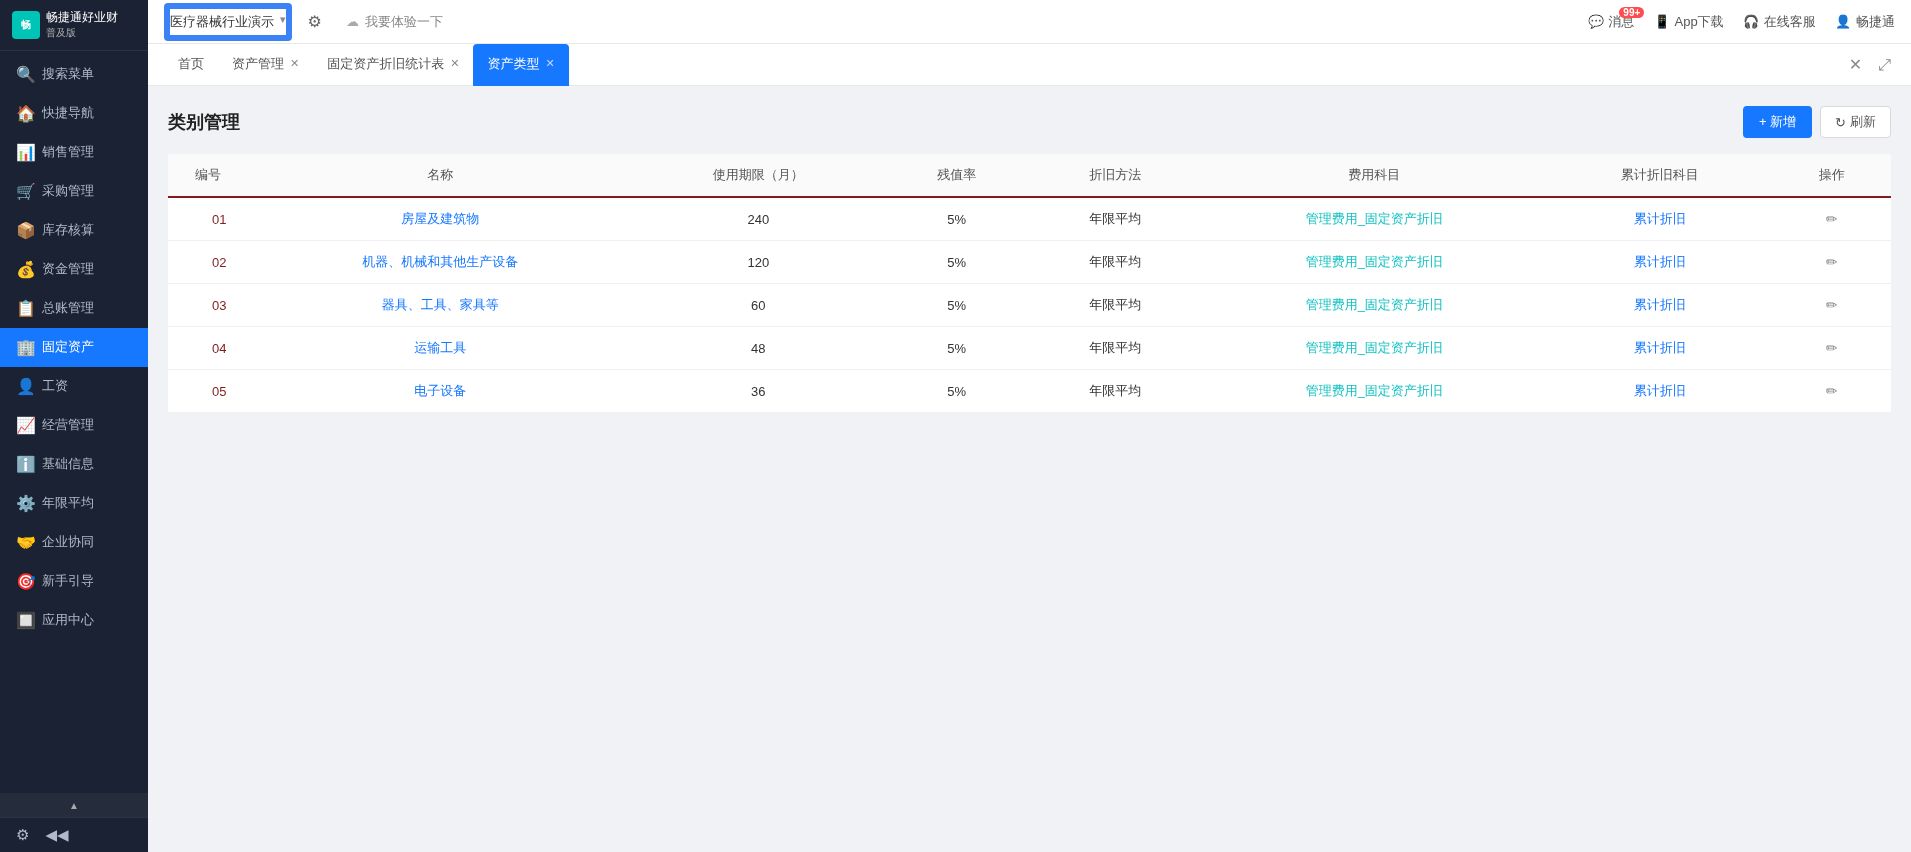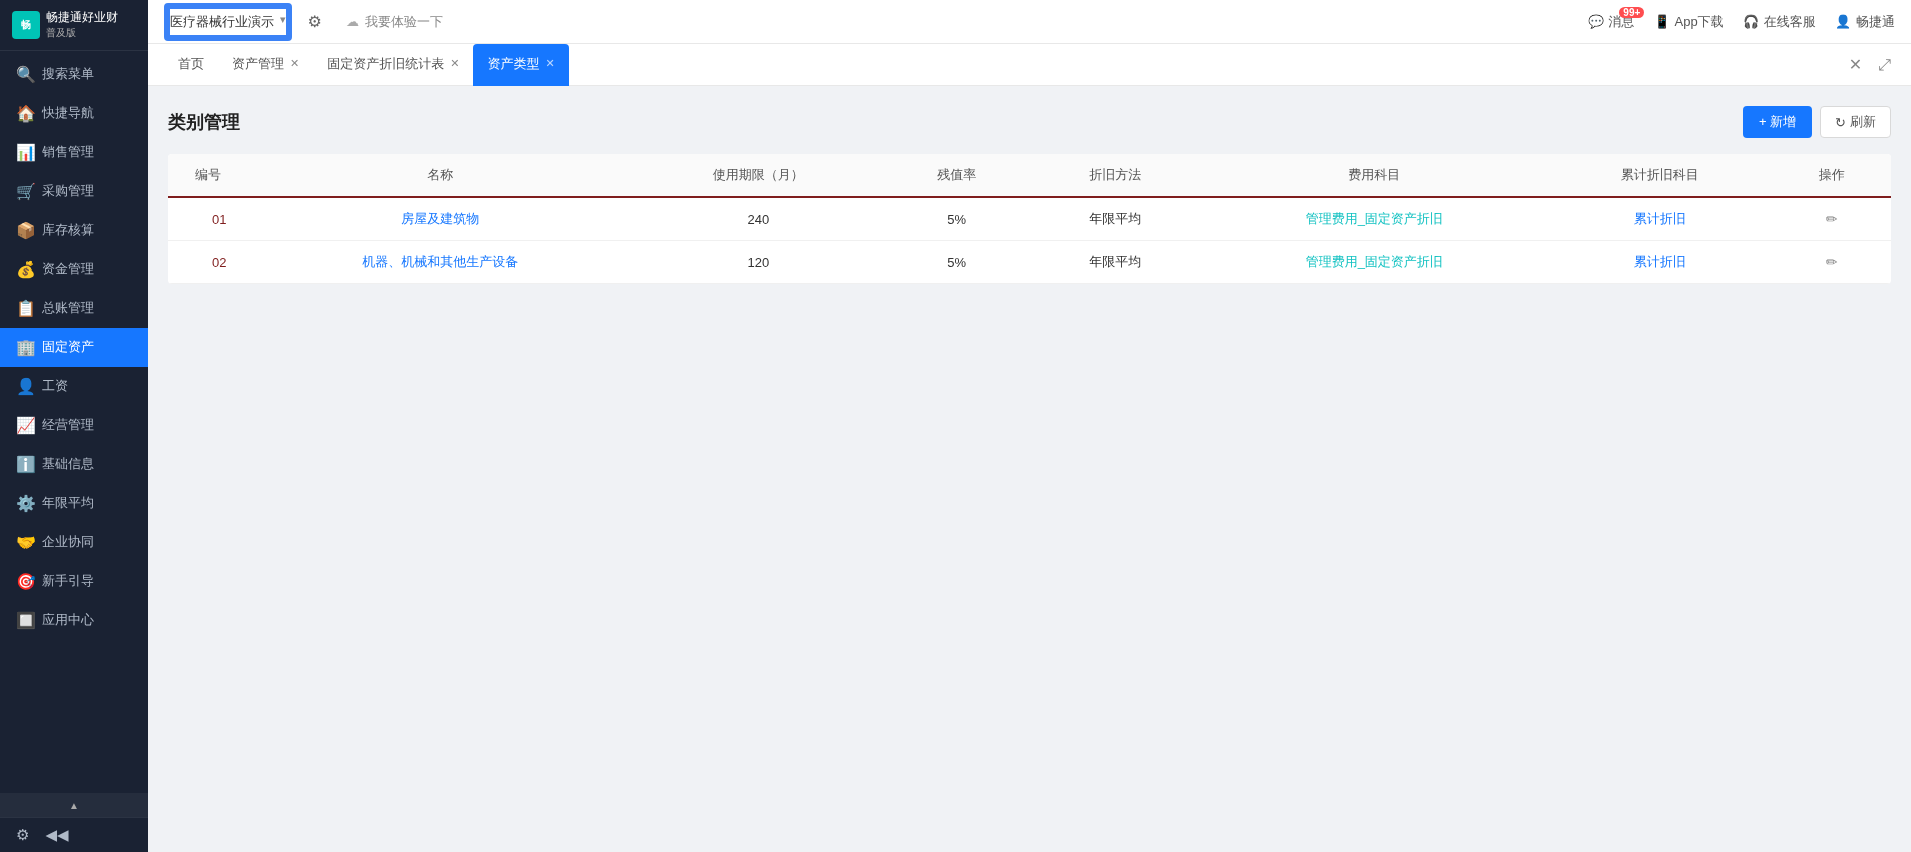--- a/index.html
+++ b/index.html
@@ -403,18 +403,48 @@
             <tr>
     <td>02</td>
     <td style="color:#1677ff; cursor:pointer;">机器、机械和其他生产设备</td>
     <td>120</td>
     <td>5%</td>
     <td>年限平均</td>
     <td style="color:#13c2c2;">管理费用_固定资产折旧</td>
     <td style="color:#1677ff;">累计折旧</td>
     <td><span class="action-icon">✏</span></td>
   </tr>
+            <tr>
+    <td>03</td>
+    <td style="color:#1677ff; cursor:pointer;">器具、工具、家具等</td>
+    <td>60</td>
+    <td>5%</td>
+    <td>年限平均</td>
+    <td style="color:#13c2c2;">管理费用_固定资产折旧</td>
+    <td style="color:#1677ff;">累计折旧</td>
+    <td><span class="action-icon">✏</span></td>
+  </tr>
+            <tr>
+    <td>04</td>
+    <td style="color:#1677ff; cursor:pointer;">运输工具</td>
+    <td>48</td>
+    <td>5%</td>
+    <td>年限平均</td>
+    <td style="color:#13c2c2;">管理费用_固定资产折旧</td>
+    <td style="color:#1677ff;">累计折旧</td>
+    <td><span class="action-icon">✏</span></td>
+  </tr>
+            <tr>
+    <td>05</td>
+    <td style="color:#1677ff; cursor:pointer;">电子设备</td>
+    <td>36</td>
+    <td>5%</td>
+    <td>年限平均</td>
+    <td style="color:#13c2c2;">管理费用_固定资产折旧</td>
+    <td style="color:#1677ff;">累计折旧</td>
+    <td><span class="action-icon">✏</span></td>
+  </tr>
           </tbody>
       </table>
     </div>
 
   </div>
 </div>
 
 </body></html>

